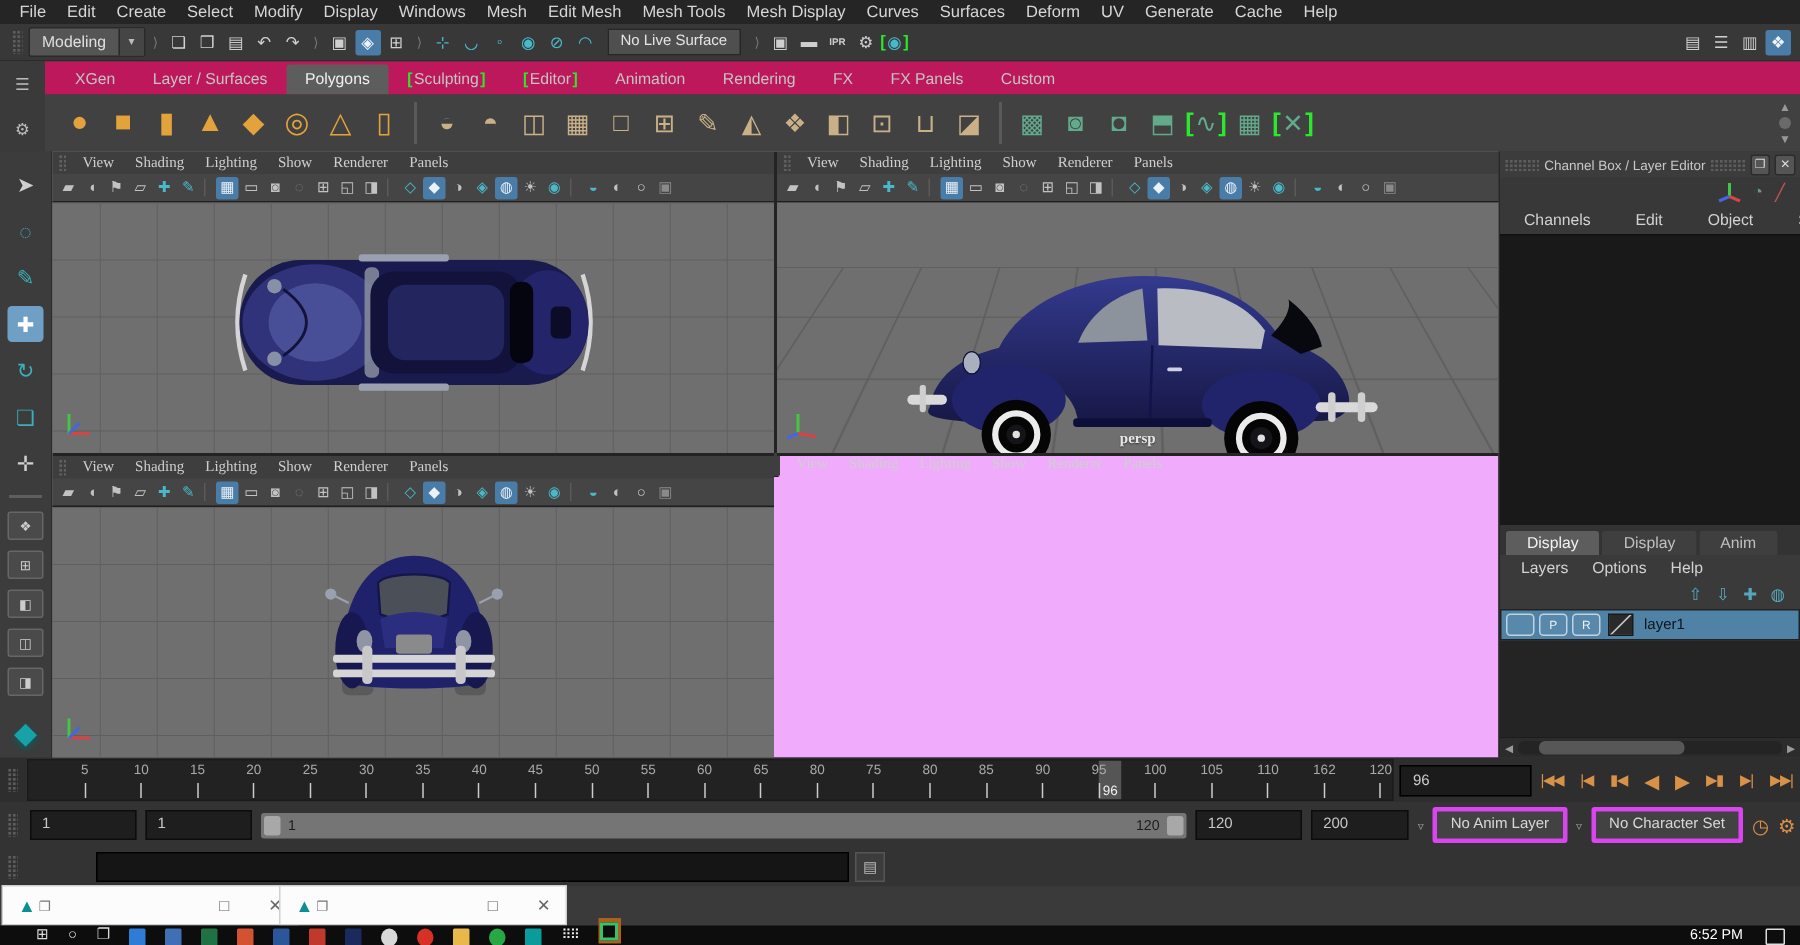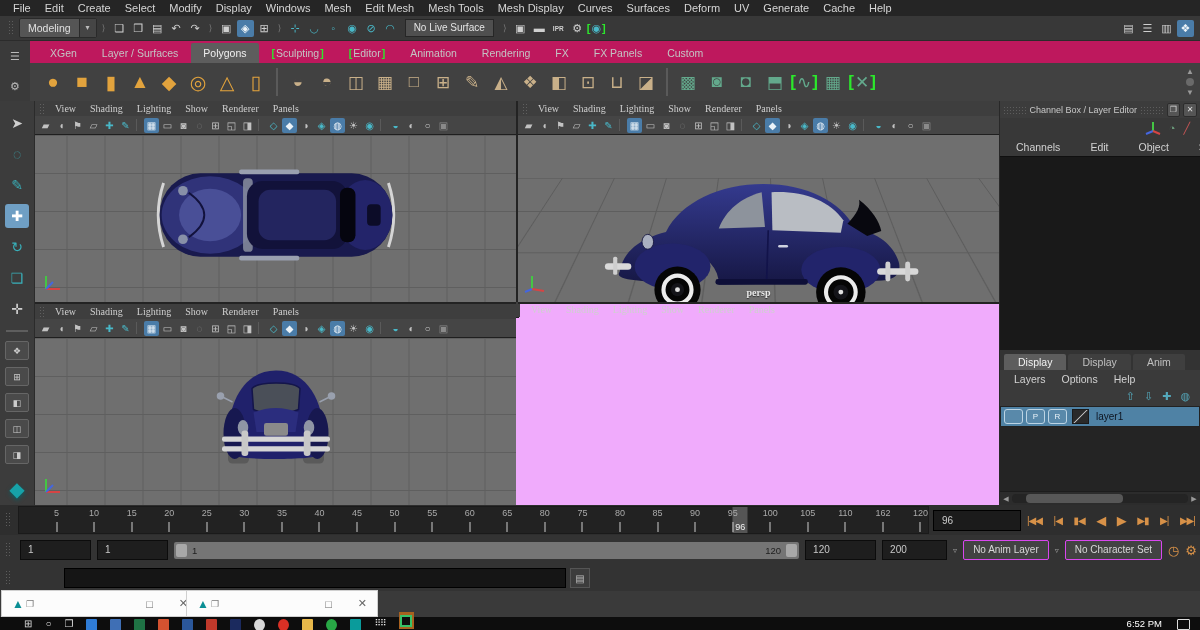--- a/index.html
+++ b/index.html
@@ -110,21 +110,21 @@
   .pb.big{font-size:13px;}
   
   .rangerow{height:30px;background:#333;display:flex;align-items:center;gap:6px;padding:0 3px;flex:0 0 auto;}
   .rfield{height:18px;background:#1e1e1e;border:1px solid #0c0c0c;color:#c8c8c8;font-size:10px;line-height:18px;padding-left:7px;}
   .w70{width:62px;} .w60{width:56px;}
   .range-bar{flex:1;height:17px;background:#757575;border-radius:2px;position:relative;display:flex;align-items:center;}
   .rb-handle{width:11px;height:13px;background:#a8a8a8;border-radius:2px;margin:0 2px;}
   .rb-lab{font-size:9.5px;color:#1e1e1e;}
   .rb-start{margin-left:3px;} .rb-end{margin-left:auto;margin-right:3px;}
   .dd-arr{color:#9a9a9a;font-size:8px;}
-  .sel-box{height:18px;background:#424242;border:1px solid #d946ef;color:#d8d8d8;font-size:10px;line-height:18px;padding:0 9px;border-radius:2px;}
+  .sel-box{height:18px;background:#424242;border:3px solid #d946ef;color:#d8d8d8;font-size:10px;line-height:18px;padding:0 9px;border-radius:2px;}
   .rico{font-size:13px;color:var(--play_orange);}
   
   .cmdrow{height:26px;background:#333;display:flex;align-items:center;gap:4px;padding:0 3px;flex:0 0 auto;}
   .mel-lab{width:42px;text-align:center;font-size:10px;color:#ccc;margin-top:40px;}
   .cmd-input{flex:0 0 500px;height:18px;background:#151515;border:1px solid #000;}
   .cmd-result{flex:1;height:18px;background:#474747;border:1px solid #2a2a2a;color:#e2e2e2;font-size:10px;line-height:18px;padding:0 8px;white-space:nowrap;overflow:hidden;}
   .script-icon{width:18px;height:18px;background:#3c3c3c;border:1px solid #555;color:#bbb;font-size:10px;display:flex;align-items:center;justify-content:center;}
   
   .overlayrow{height:26px;background:#3a3a3a;position:relative;flex:0 0 auto;}
   .winprev{position:absolute;top:0;height:25px;background:#fcfcfc;box-shadow:0 0 0 1px #d0d0d0;display:flex;align-items:center;padding:0 10px;gap:4px;}

